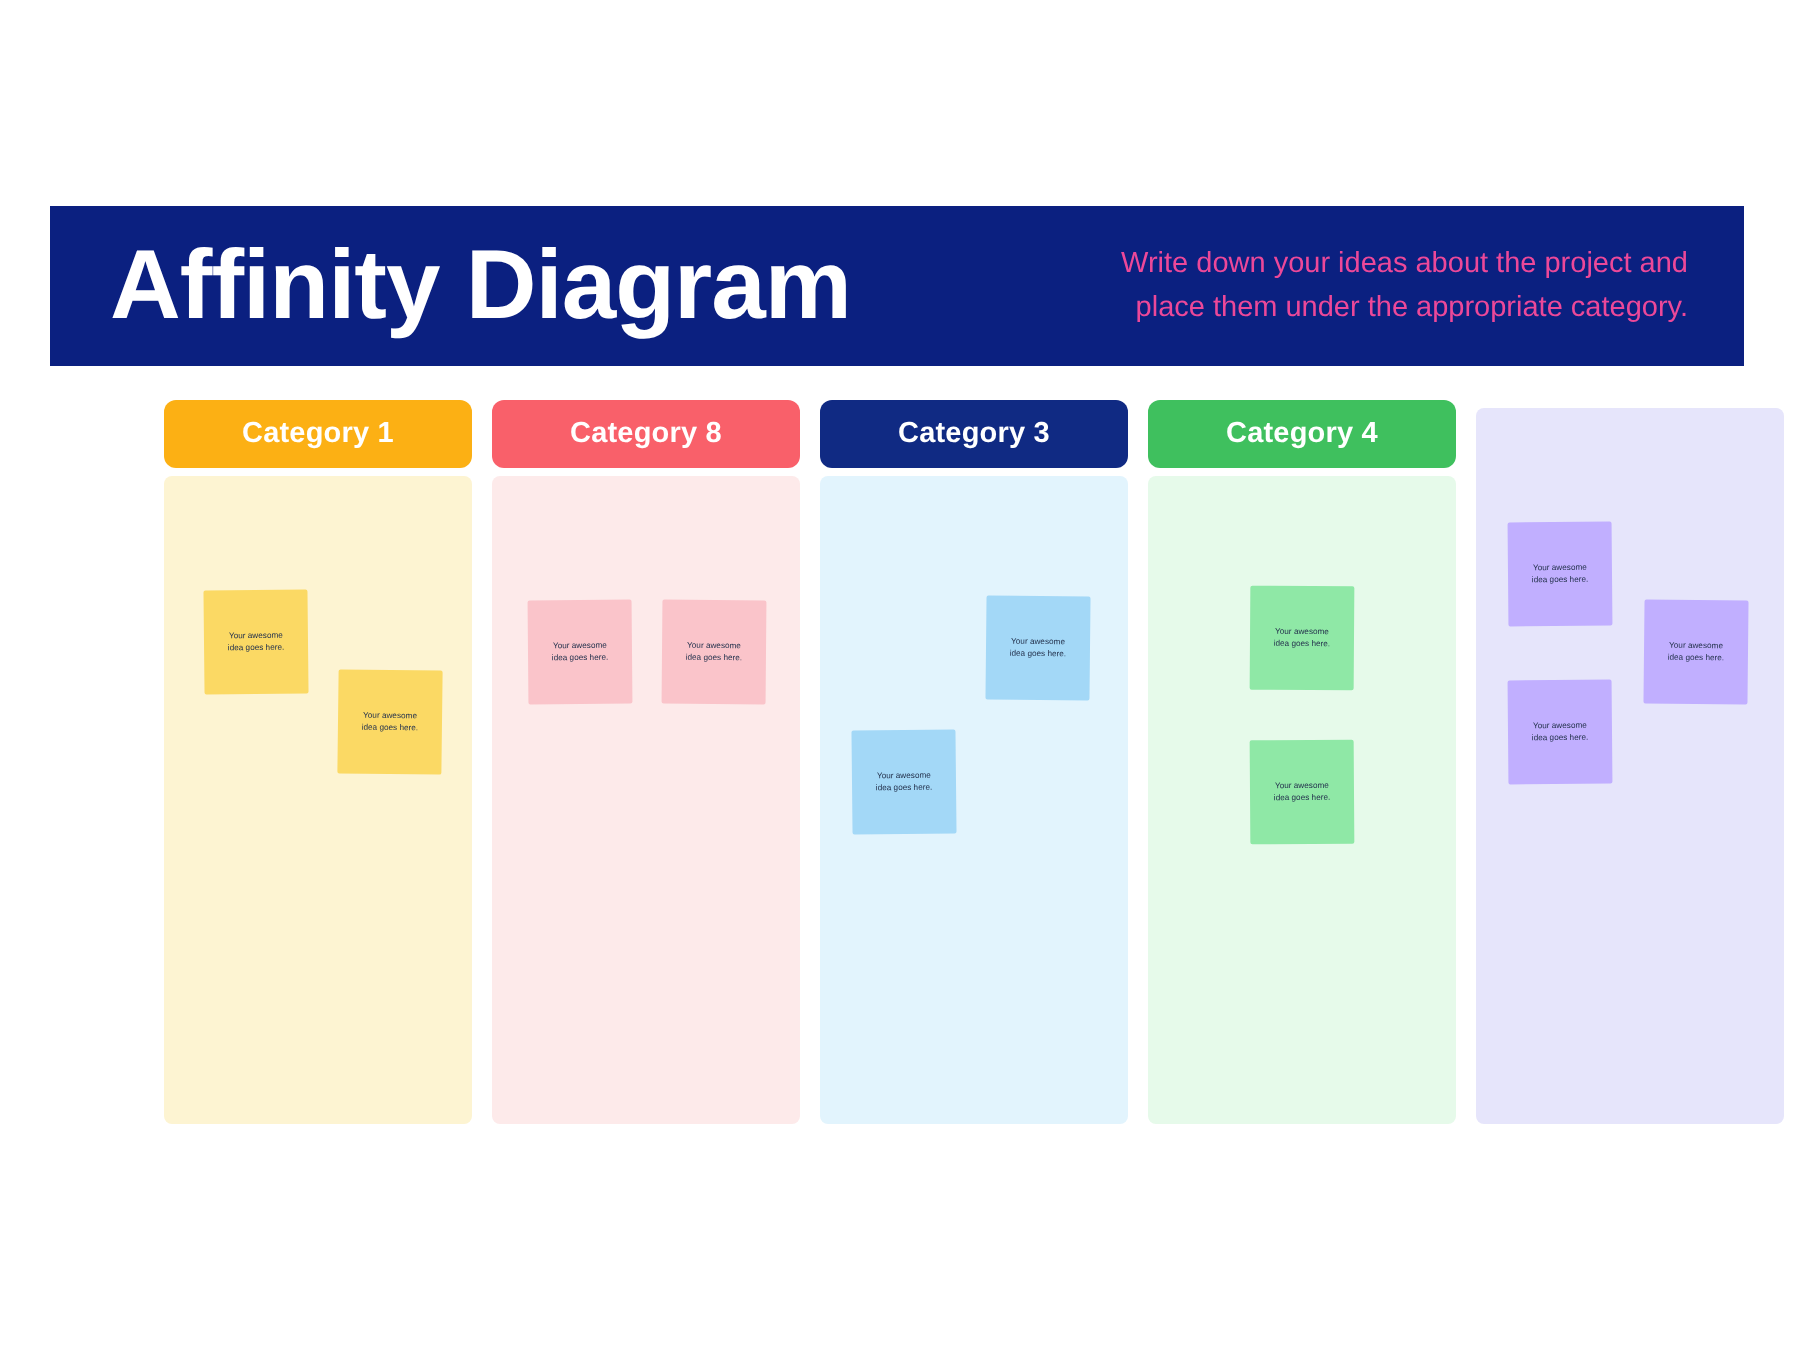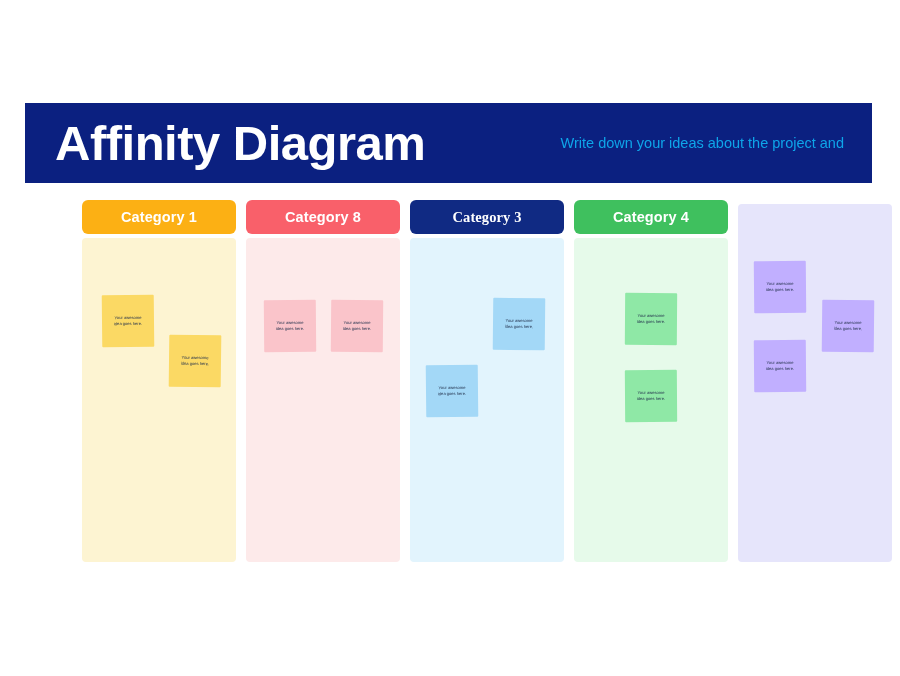--- a/index.html
+++ b/index.html
@@ -27,21 +27,21 @@
   }
   .header-title{
     color:#ffffff;
     font-size:49px;
     font-weight:bold;
     letter-spacing:-0.5px;
     line-height:1;
     white-space:nowrap;
   }
   .header-sub{
-    color:#0ea5e9;
+    color:#ec4899;
     font-size:14.5px;
     line-height:1.55;
     text-align:right;
     max-width:340px;
   }
   .header-sub span{display:block;white-space:nowrap;}
 
   
   .board{
     position:absolute;
@@ -99,20 +99,21 @@
 </style>
 </head>
 <body>
 
 <div id="canvas">
 
   <div class="header">
     <div class="header-title">Affinity Diagram</div>
     <div class="header-sub">
       <span>Write down your ideas about the project and</span>
+      <span>place them under the appropriate category.</span>
     </div>
   </div>
 
   <div class="board" id="board">
       <div class="column">
         <div class="col-head" style="background: rgb(252, 176, 20);">
           <span>Category 1</span>
         </div>
         <div class="col-body" style="background: rgb(253, 244, 210);">
           <div class="note" style="left: 20px; top: 57px; background: rgb(251, 217, 100); transform: rotate(-0.6deg);">
@@ -142,21 +143,21 @@
           </div>
           <div class="note" style="left: 85px; top: 62px; background: rgb(250, 196, 202); transform: rotate(0.5deg);">
             <div>
               <span>Your awesome</span>
               <span>idea goes here.</span>
             </div>
           </div>
         </div>
       </div>
       <div class="column">
-        <div class="col-head" style="background: rgb(16, 42, 131); font-family: Liberation Serif, serif;">
+        <div class="col-head" style="background: rgb(16, 42, 131);">
           <span>Category 3</span>
         </div>
         <div class="col-body" style="background: rgb(226, 244, 253);">
           <div class="note" style="left: 83px; top: 60px; background: rgb(163, 216, 247); transform: rotate(0.6deg);">
             <div>
               <span>Your awesome</span>
               <span>idea goes here.</span>
             </div>
           </div>
           <div class="note" style="left: 16px; top: 127px; background: rgb(163, 216, 247); transform: rotate(-0.6deg);">

